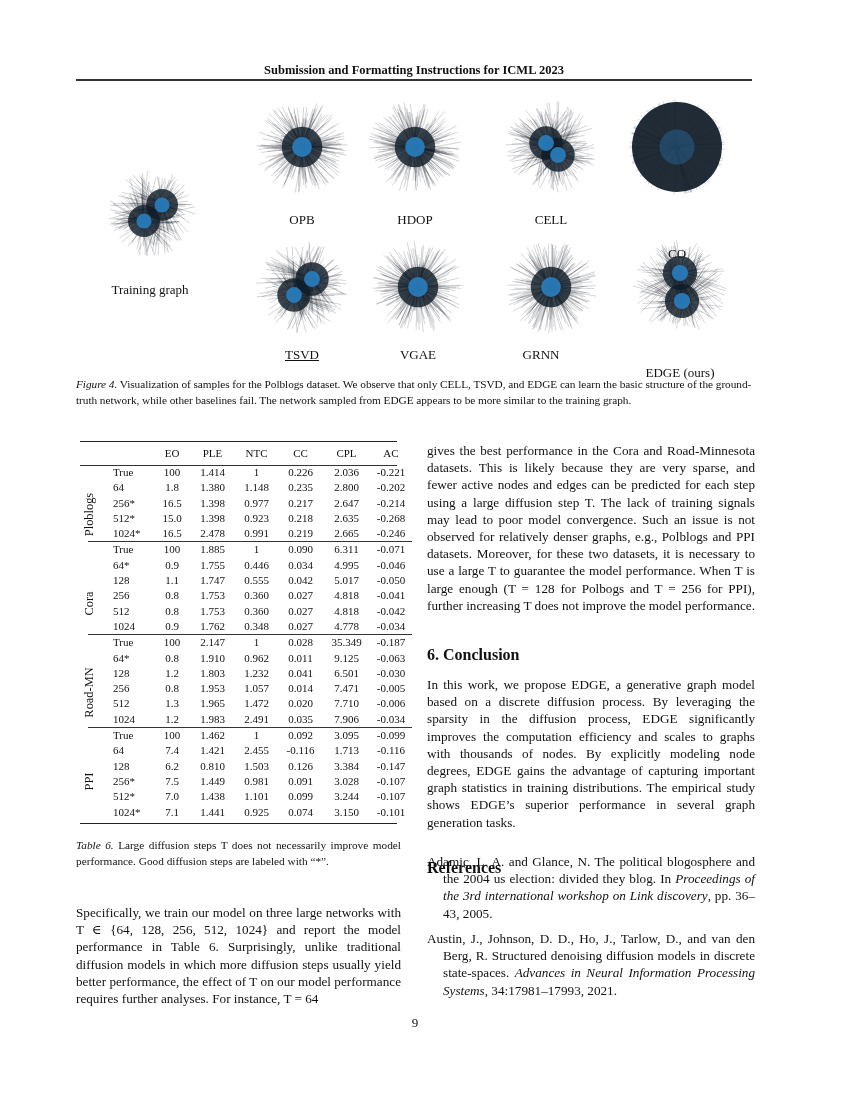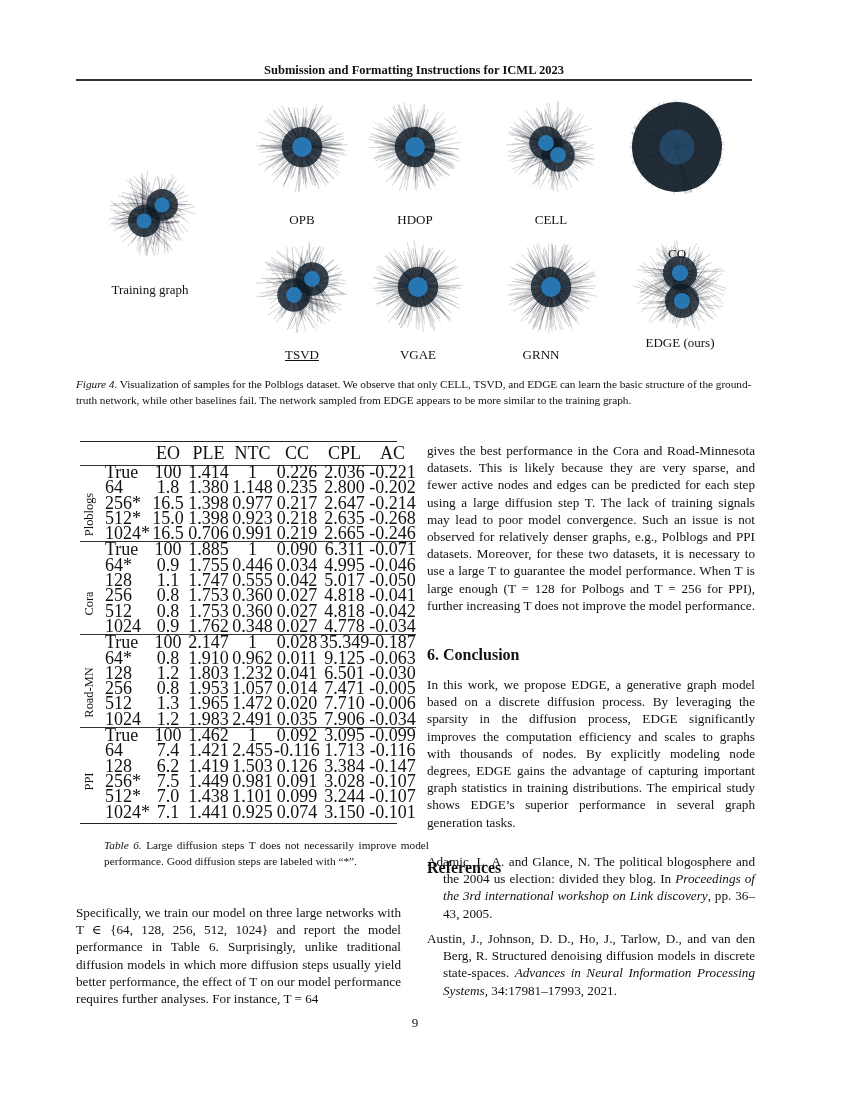--- a/index.html
+++ b/index.html
@@ -6,28 +6,28 @@
   body { width:850px; height:1100px; position:relative; font-family:"Liberation Serif", "DejaVu Serif", serif; color:#111; overflow:hidden; }
   .header-title { position:absolute; top:63px; left:76px; width:676px; text-align:center; font-weight:bold; font-size:12.5px; }
   .header-rule { position:absolute; top:79px; left:76px; width:676px; height:2px; background:#333; }
   .graph { position:absolute; }
   .graph svg { display:block; }
   .glabel { position:absolute; font-size:13px; text-align:center; white-space:nowrap; }
 
   .figcap { position:absolute; top:376px; left:76px; width:680px; font-size:11.3px; line-height:16px; letter-spacing:-0.05px; }
   .figcap i { }
 
-  table.res { position:absolute; top:443px; left:80px; border-collapse:collapse; font-size:18px; }
+  table.res { position:absolute; top:443px; left:88px; border-collapse:collapse; font-size:11px; }
   table.res td, table.res th { padding:0; height:15.3px; line-height:15.3px; font-weight:normal; text-align:center; }
   table.res thead th { height:22px; }
   .rule-top { position:absolute; left:80px; width:317px; height:1.4px; background:#222; }
   .rule-mid { position:absolute; left:80px; width:317px; height:1px; background:#333; }
   .dslabel { position:absolute; font-size:12.4px; transform:rotate(-90deg); transform-origin:center; white-space:nowrap; text-align:center; width:80px; }
 
-  .tabcap { position:absolute; top:837px; left:76px; width:325px; font-size:11.3px; line-height:16px; text-align:justify;margin-left:28px; }
+  .tabcap { position:absolute; top:837px; left:76px; width:325px; font-size:11.3px; line-height:16px; text-align:justify; }
   .tabcap i { font-style:italic; }
 
   .para { position:absolute; font-size:13.2px; line-height:17.2px; text-align:justify; }
   .sec { position:absolute; font-size:16px; font-weight:bold; }
   .ref { position:absolute; font-size:13.2px; line-height:17.2px; text-align:justify; padding-left:16px; text-indent:-16px; }
   .ref i { }
   .pagenum { position:absolute; top:1015px; left:405px; width:20px; text-align:center; font-size:13px; }
 </style>
 </head>
 <body>
@@ -108,21 +108,21 @@
     <div class="glabel" style="left: 481px; width: 120px; top: 347px;">GRNN</div>
     <div class="graph" style="left: 628px; top: 235px;">
       <svg width="104" height="104">
         <path d="M54.0 40.5L82.4 48.1M53.3 67.3L29.6 72.8M53.7 36.8L46.5 10.6M54.0 63.7L32.9 43.5M54.1 39.0L74.7 18.4M56.4 63.5L26.9 55.8M49.0 37.2L9.2 34.8M51.3 64.5L47.2 89.1M50.8 39.4L12.5 77.5M51.2 65.3L22.1 20.6M52.9 35.8L33.8 86.9M55.0 68.4L67.3 92.8M50.4 39.7L23.6 63.7M53.0 68.8L35.9 18.4M53.0 36.5L18.8 52.9M52.8 64.6L37.3 30.6M53.5 37.7L74.2 51.2M56.8 65.7L85.6 48.6M54.3 38.0L96.4 36.0M54.5 64.3L88.3 37.3M50.4 36.0L35.8 84.5M54.9 63.8L83.1 47.3M51.9 40.7L62.7 74.7M51.7 63.4L65.2 81.1M50.6 40.0L31.6 64.1M51.7 64.8L33.3 68.7M50.8 40.0L57.9 90.1M53.4 64.7L89.7 33.5M50.0 40.8L58.0 81.3M53.7 63.6L86.2 84.5M53.3 35.8L61.8 73.1M52.8 66.5L34.2 77.2M50.4 38.4L30.8 47.3M56.4 63.4L73.5 18.9M49.9 40.0L9.4 68.7M52.8 68.3L74.8 77.6M52.5 39.4L27.4 39.2M53.6 65.3L72.1 85.1M51.1 39.2L33.1 40.8M53.8 67.9L83.2 62.6M53.7 40.3L63.5 77.2M51.1 67.3L24.2 42.1M50.2 40.8L94.5 33.7M56.2 63.2L67.7 78.2M54.8 38.5L46.7 31.6M53.6 68.2L76.6 32.3M51.1 37.8L58.1 14.0M56.4 68.9L43.1 11.3M54.2 36.0L23.5 33.8M56.6 68.2L34.7 13.3M51.7 38.3L53.6 80.2M51.9 66.2L37.3 10.5M50.4 40.3L20.5 40.9M52.9 68.8L76.7 44.2M54.8 38.9L70.6 33.4M56.7 64.3L79.6 61.8M49.7 40.5L26.6 49.9M56.7 64.0L59.2 27.5M53.4 38.0L64.6 34.9M54.4 63.2L14.5 27.0M53.7 39.6L75.5 74.9M52.6 65.5L31.1 34.6M50.9 35.1L65.8 35.3M51.9 63.6L13.4 46.1M50.3 38.8L90.1 51.9M51.1 66.1L79.0 48.1M53.1 40.1L34.3 21.4M52.3 67.9L34.2 10.7M51.1 36.2L32.4 35.1M51.5 67.0L60.3 90.7M54.9 38.7L32.4 85.6M56.9 67.4L19.5 66.1M55.0 36.4L75.0 15.8M51.8 67.3L23.1 27.5M52.4 39.7L88.6 81.5M51.6 64.2L62.1 86.7M51.2 39.7L64.8 82.2M55.8 63.1L44.4 75.4M49.3 36.4L89.0 46.6M53.1 65.9L45.2 10.9M50.9 35.7L34.1 16.0M54.1 63.1L68.6 18.2M53.4 37.8L74.1 33.9M55.8 67.3L77.5 34.7M50.0 36.2L28.5 67.0M52.1 65.5L28.5 82.6M54.4 38.1L28.2 18.1M55.1 65.8L30.5 66.9M51.3 35.0L58.7 17.2M52.9 64.0L21.0 33.7M53.2 37.8L28.9 56.1M57.0 68.3L71.3 20.0M53.1 36.9L29.8 75.9M56.5 68.3L44.7 89.0M53.0 39.4L65.3 84.7M55.1 67.0L41.6 32.4M54.9 37.2L19.1 52.5M51.6 64.2L4.8 50.9M54.9 40.2L64.2 71.2M54.3 66.5L58.4 25.6M54.5 40.8L16.8 63.8M52.4 66.6L26.6 52.0M50.9 36.3L68.2 17.1M55.9 67.2L43.4 30.5M49.8 38.0L38.8 68.3M56.6 68.6L50.5 82.7M51.8 35.4L70.1 37.7M52.9 64.5L29.5 67.9M49.5 37.3L54.8 30.2M54.1 67.3L48.0 24.3M51.8 38.2L41.4 86.6M53.4 64.4L81.9 56.5M52.8 37.1L70.0 29.4M52.5 68.9L42.9 15.4M52.4 36.0L33.5 9.4M54.0 66.6L93.7 38.5M50.9 36.8L43.3 73.7M52.6 68.0L21.6 68.8M53.6 35.8L34.9 19.5M53.1 63.8L54.7 14.2M49.8 40.5L83.7 27.5M51.7 66.9L42.8 28.0M49.1 35.9L46.6 6.8M56.2 63.4L56.7 26.1M50.2 39.7L38.8 26.6M56.9 63.1L79.9 27.6M49.7 40.7L48.5 13.6M55.2 64.3L44.0 87.6M54.5 37.4L75.9 32.8M54.3 64.5L14.7 68.6M50.6 38.7L66.2 89.9M53.8 68.8L13.6 74.0M54.0 38.8L28.7 46.2M54.5 66.9L80.9 64.2M50.9 37.4L81.2 82.1M54.8 67.5L45.4 19.3M50.8 40.8L26.9 41.3M51.8 65.0L36.6 13.5M52.7 36.6L31.0 27.1M51.5 64.6L22.4 87.5M52.5 37.8L56.3 18.2M53.8 68.2L90.9 43.5M52.7 36.1L70.3 69.2M52.9 65.7L88.7 60.4M53.9 36.2L21.0 86.1M54.3 65.4L16.0 49.9M49.1 40.6L76.6 87.6M53.2 68.7L9.7 49.4M52.4 38.4L66.6 92.5M53.1 66.7L62.4 11.4M53.6 39.6L95.4 69.0M52.9 65.2L72.5 21.3M54.9 35.9L33.3 36.3M55.0 64.9L42.7 31.1M51.9 37.9L77.9 76.8M54.5 64.3L44.3 87.2M53.6 36.7L93.2 64.8M55.3 66.3L41.8 23.0M53.8 37.7L11.8 58.1M55.3 65.0L70.8 11.8M53.2 36.4L56.1 91.5M52.9 66.2L69.6 28.7M50.2 35.6L29.5 13.4M51.4 64.4L30.4 67.6M53.8 35.9L92.8 75.0M56.1 64.8L51.4 86.9M52.2 36.1L76.0 24.4M56.5 68.6L66.5 25.2M51.1 38.4L52.7 85.2M55.4 67.6L43.7 84.4M50.9 38.5L53.8 27.1M53.3 66.4L39.9 79.9M51.0 38.9L31.9 81.2M55.2 67.5L31.3 45.9M52.5 40.8L83.8 83.4M51.1 65.9L41.3 20.4M53.2 35.6L74.2 20.9M54.9 65.7L30.5 85.7M51.6 40.8L97.1 55.8M56.9 64.8L31.9 85.2M50.4 39.1L28.7 26.9M52.6 67.4L86.0 42.9M50.5 35.1L33.5 15.0M57.0 64.9L28.2 13.3M50.0 37.8L58.6 72.1M51.8 68.5L15.9 44.0M52.7 35.1L82.4 74.3M55.8 67.9L34.7 64.0M50.9 39.1L13.6 31.4M55.5 65.8L30.1 33.0M54.1 37.9L54.1 77.9M53.8 68.7L27.2 56.1M49.4 37.0L77.0 24.4M56.9 63.6L34.0 71.9M50.5 37.5L72.4 34.7M52.5 64.5L25.9 47.4M54.1 37.1L11.5 62.4M53.0 67.4L12.8 55.2M54.6 40.6L48.7 93.6M51.7 68.4L66.3 83.7M51.2 38.4L76.9 41.7M55.9 63.0L48.6 5.1M51.8 37.5L59.1 74.6M51.2 66.4L80.8 33.0M52.3 35.9L27.9 29.0M54.3 66.3L62.8 76.3M55.0 37.7L76.2 61.9M55.8 63.3L11.9 30.4M49.3 40.9L61.6 18.8M56.5 68.0L94.5 71.5M50.3 37.1L48.5 72.5M54.7 65.3L40.7 15.2M51.9 37.4L24.3 33.5M54.1 67.3L29.1 73.0M54.5 37.5L25.7 38.9M53.0 67.9L41.7 81.2M50.9 40.0L14.6 36.9M54.8 67.4L74.6 63.3M49.9 39.6L72.3 29.2M52.8 65.1L12.7 56.6M51.6 35.1L82.3 19.8M54.5 68.3L73.8 44.4M49.8 40.7L68.9 8.3M56.8 68.6L36.1 35.1M51.0 40.2L58.3 77.9M54.0 64.7L58.4 77.3M54.4 35.9L85.8 56.1M51.2 65.2L36.4 80.3M49.2 35.2L38.5 69.9M56.5 65.0L40.5 12.6M51.2 35.3L82.2 45.5M53.6 68.1L73.8 36.7M53.0 35.8L30.9 79.8M57.0 66.5L61.4 12.6M51.1 37.5L22.5 47.1M55.9 64.4L29.0 27.1M52.5 38.8L27.7 58.1M53.7 65.3L69.9 37.3M49.4 36.8L59.9 79.7M55.9 68.3L34.9 27.7M51.4 37.5L39.3 31.2M51.2 69.0L50.4 14.3M51.0 40.8L96.5 60.3M56.2 64.2L27.4 50.6M51.5 40.9L72.8 38.8M55.9 66.4L50.2 87.8M52.2 37.3L86.6 75.7M56.3 68.7L27.8 76.7M54.5 37.2L98.4 53.6M51.2 66.9L86.0 73.5M49.4 38.2L61.7 22.0M53.0 63.1L89.9 36.4M49.3 38.9L72.4 83.4M55.1 65.4L72.6 25.7M53.2 36.1L45.4 15.0M52.6 63.4L76.2 46.9M51.1 36.5L60.2 82.3M55.2 66.2L78.9 56.2M51.0 38.3L71.1 94.9M55.7 67.3L9.2 45.7" stroke="#1a1f2a" stroke-width="0.35" stroke-opacity="0.55" fill="none"></path>
         <circle cx="52" cy="38" r="17.1" fill="#0e1a26" fill-opacity="0.8"></circle>
         <circle cx="54" cy="66" r="17.1" fill="#0e1a26" fill-opacity="0.8"></circle>
         <circle cx="52" cy="38" r="8.1" fill="#2a7fc0" fill-opacity="0.9"></circle>
         <circle cx="54" cy="66" r="8.1" fill="#2a7fc0" fill-opacity="0.9"></circle>
       </svg>
     </div>
-    <div class="glabel" style="left: 620px; width: 120px; top: 335px;">EDGE (ours)</div>
+    <div class="glabel" style="left: 620px; width: 120px; top: 365px;">EDGE (ours)</div>
   </div>
 <div class="figcap"><i>Figure 4.</i><span> Visualization of samples for the Polblogs dataset. We observe that only CELL, TSVD, and EDGE can learn the basic structure of the ground-truth network, while other baselines fail. The network sampled from EDGE appears to be more similar to the training graph.</span></div>
 
 <div class="rule-top" style="top:441px;"></div>
 <div class="rule-mid" style="top:465px;"></div>
 <div id="table-wrap">
     <table class="res">
       <thead>
         <tr>
           <th style="width: 22px;"></th>
@@ -173,21 +173,21 @@
           <td>1.398</td>
           <td>0.923</td>
           <td>0.218</td>
           <td>2.635</td>
           <td>-0.268</td>
         </tr>
         <tr>
           <td></td>
           <td style="text-align: left; padding-left: 3px;">1024*</td>
           <td>16.5</td>
-          <td>0.706</td>
+          <td>2.478</td>
           <td>0.991</td>
           <td>0.219</td>
           <td>2.665</td>
           <td>-0.246</td>
         </tr>
         <tr style="border-top: 1px solid rgb(51, 51, 51);">
           <td></td>
           <td style="text-align: left; padding-left: 3px;">True</td>
           <td>100</td>
           <td>1.885</td>
@@ -323,21 +323,21 @@
           <td>1.421</td>
           <td>2.455</td>
           <td>-0.116</td>
           <td>1.713</td>
           <td>-0.116</td>
         </tr>
         <tr>
           <td></td>
           <td style="text-align: left; padding-left: 3px;">128</td>
           <td>6.2</td>
-          <td>1.419</td>
+          <td>0.810</td>
           <td>1.503</td>
           <td>0.126</td>
           <td>3.384</td>
           <td>-0.147</td>
         </tr>
         <tr>
           <td></td>
           <td style="text-align: left; padding-left: 3px;">256*</td>
           <td>7.5</td>
           <td>1.449</td>

